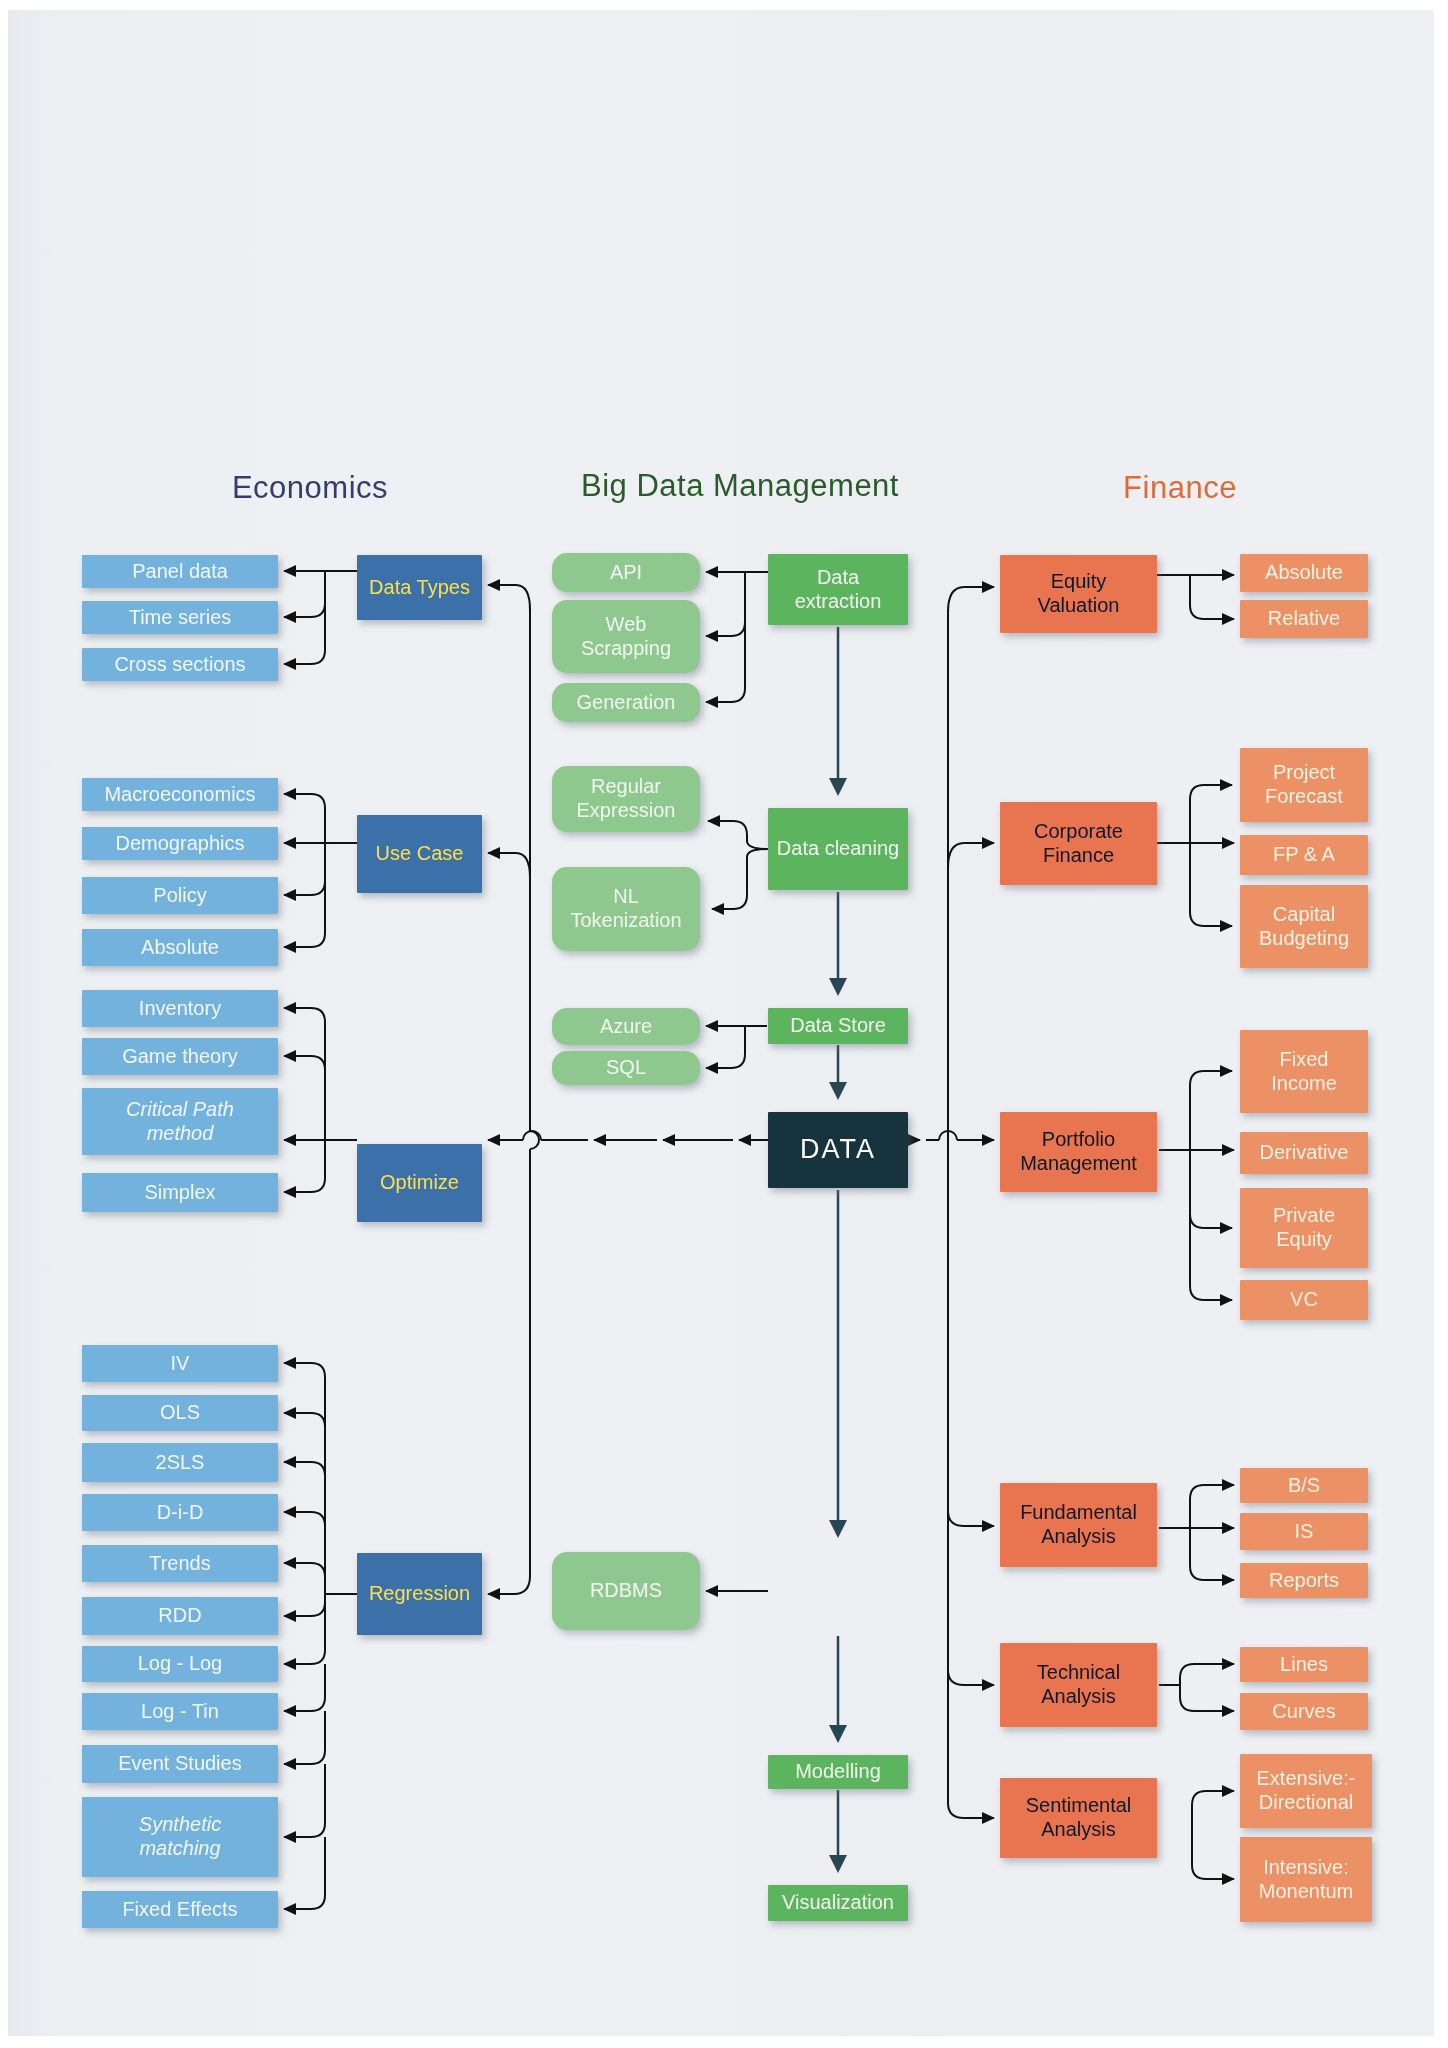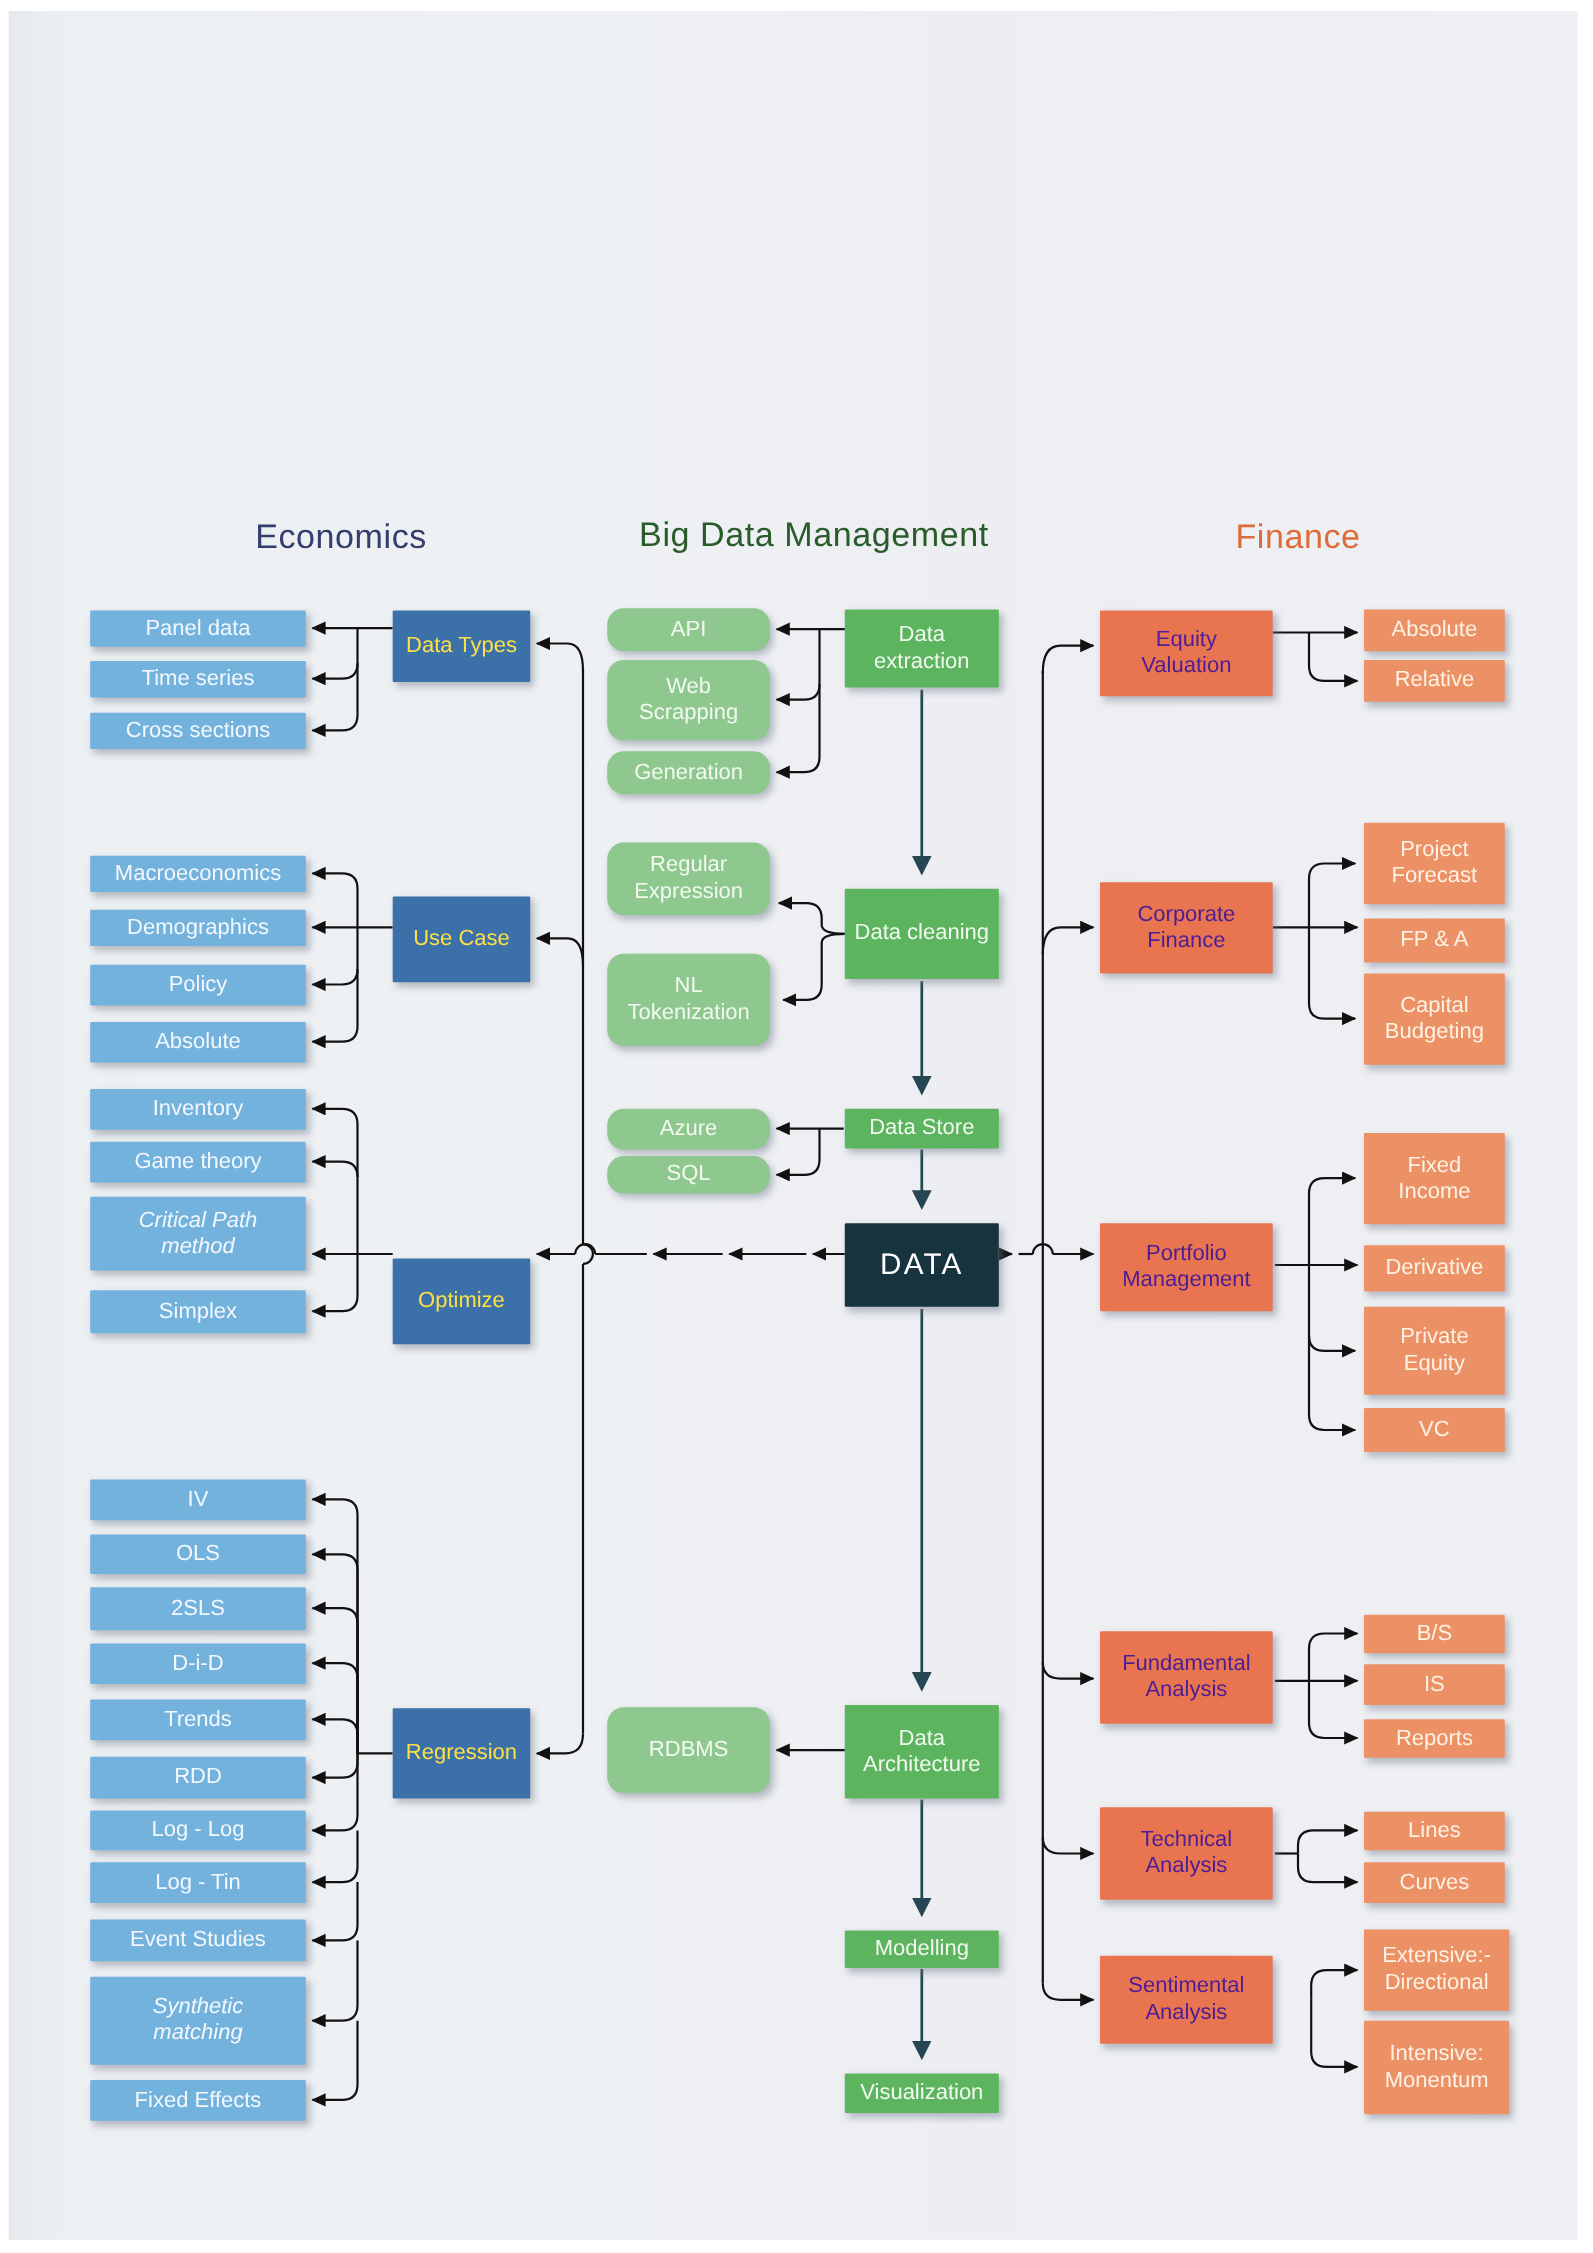--- a/index.html
+++ b/index.html
@@ -9,21 +9,21 @@
           background:linear-gradient(90deg,#e6e9ee 0%,#edf0f3 4%,#eef0f3 46%,#ecEEf2 60%,#eef0f3 100%);
           background-color:#edeff2;}
   .hdr{position:absolute;text-align:center;font-size:31px;letter-spacing:.5px;}
   .b{position:absolute;display:flex;align-items:center;justify-content:center;text-align:center;
      font-size:20px;line-height:1.18;border-radius:1px;box-shadow:3px 4px 7px rgba(110,120,135,.45);}
   .lb{left:82px;width:196px;background:#74b2de;color:#f2f8fd;padding:0 6px;box-sizing:border-box;}
   .cb{left:357px;width:125px;background:#3c70a8;color:#fde047;padding:0 8px;box-sizing:border-box;}
   .tg{left:552px;width:148px;background:#8fc88e;color:#f2f9f1;padding:0 8px;box-sizing:border-box;border-radius:15px;}
   .sg{left:768px;width:140px;background:#5cb55e;color:#f2f9f1;padding:0 6px;box-sizing:border-box;}
   .hub{left:768px;width:140px;background:#17333e;color:#ffffff;font-size:27px;letter-spacing:2px;}
-  .oc{left:1000px;width:157px;background:#e87450;color:#4c1d95;padding:0 12px;box-sizing:border-box;}
+  .oc{left:1000px;width:157px;background:#e87450;color:#0f172a;padding:0 12px;box-sizing:border-box;}
   .ol{left:1240px;width:128px;background:#ec9166;color:#fdf2e4;padding:0 12px;box-sizing:border-box;}
   .n2{padding:0 26px;}
   .nr{padding:0 40px;font-style:italic;}
   svg.wires{position:absolute;left:0;top:0;pointer-events:none;}
 </style>
 </head>
 <body>
 
 <div class="stage">
   <div class="canvas"></div>
@@ -176,21 +176,20 @@
   <div class="b tg" style="top:766px;height:66px">Regular Expression</div>
   <div class="b tg" style="top:867px;height:84px">NL Tokenization</div>
   <div class="b tg" style="top:1008px;height:37px">Azure</div>
   <div class="b tg" style="top:1051px;height:34px">SQL</div>
   <div class="b tg" style="top:1552px;height:78px">RDBMS</div>
 
   <div class="b sg" style="top:554px;height:71px">Data extraction</div>
   <div class="b sg" style="top:808px;height:82px">Data cleaning</div>
   <div class="b sg" style="top:1008px;height:36px">Data Store</div>
   <div class="b hub" style="top:1112px;height:76px">DATA</div>
-  <div class="b sg" style="top:1550px;height:85px">Data Architecture</div>
   <div class="b sg" style="top:1755px;height:34px">Modelling</div>
   <div class="b sg" style="top:1885px;height:36px">Visualization</div>
 
   <div class="b oc" style="top:555px;height:78px">Equity Valuation</div>
   <div class="b oc" style="top:802px;height:83px">Corporate Finance</div>
   <div class="b oc" style="top:1112px;height:80px">Portfolio Management</div>
   <div class="b oc" style="top:1483px;height:84px">Fundamental Analysis</div>
   <div class="b oc" style="top:1643px;height:84px">Technical Analysis</div>
   <div class="b oc" style="top:1778px;height:80px">Sentimental Analysis</div>
 

